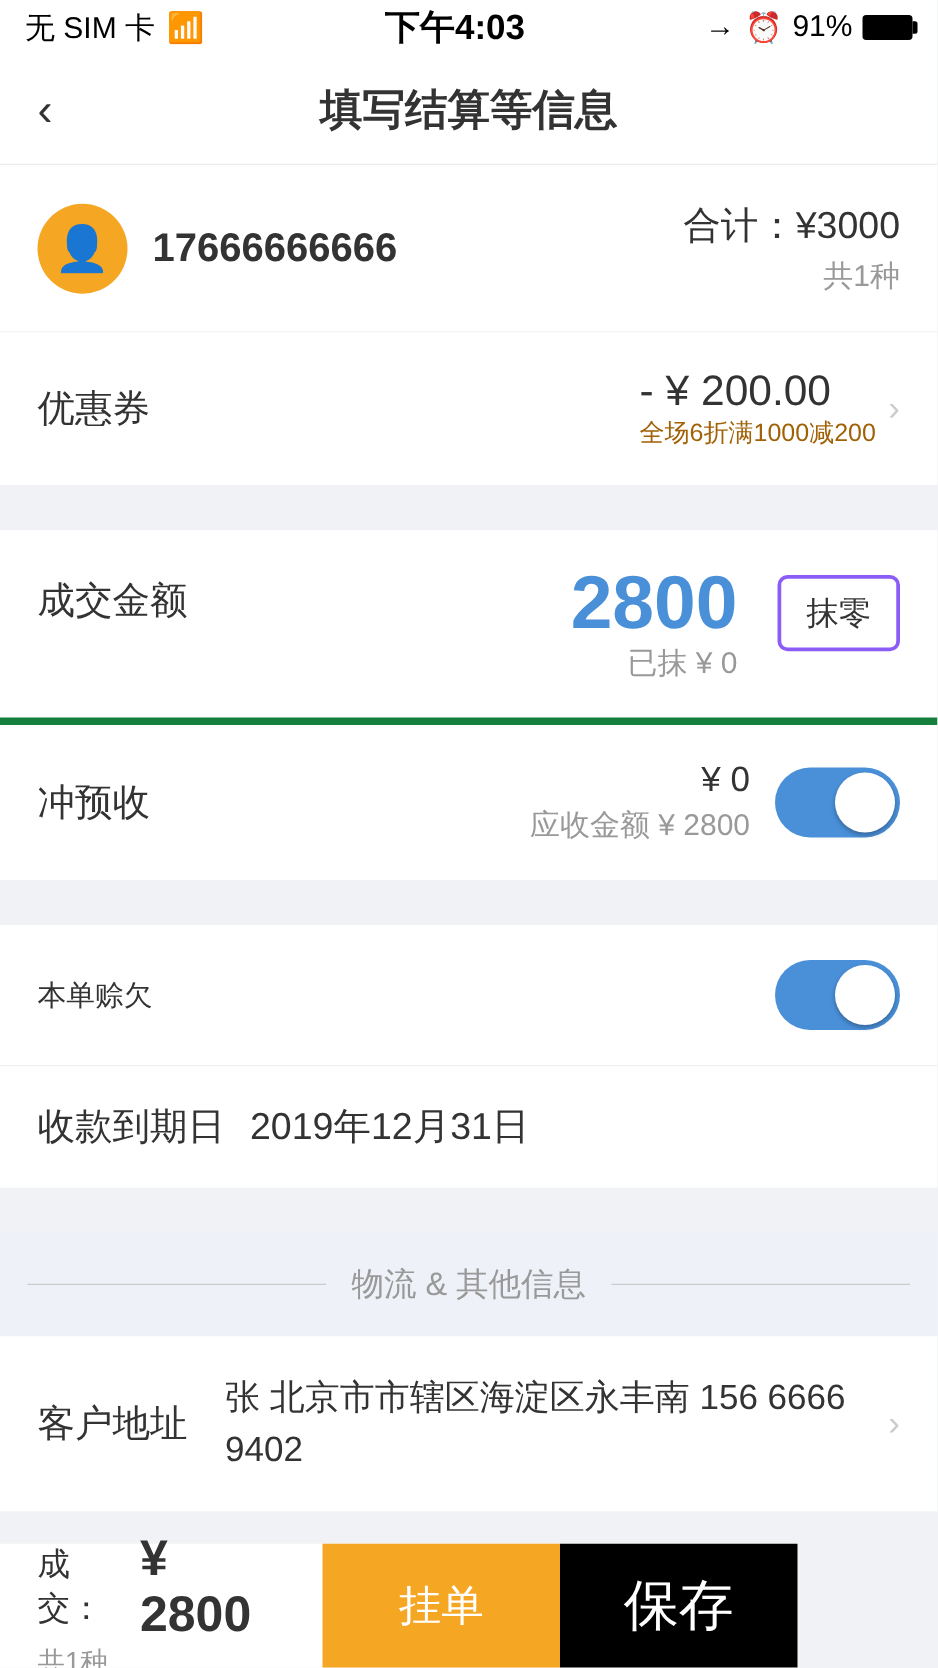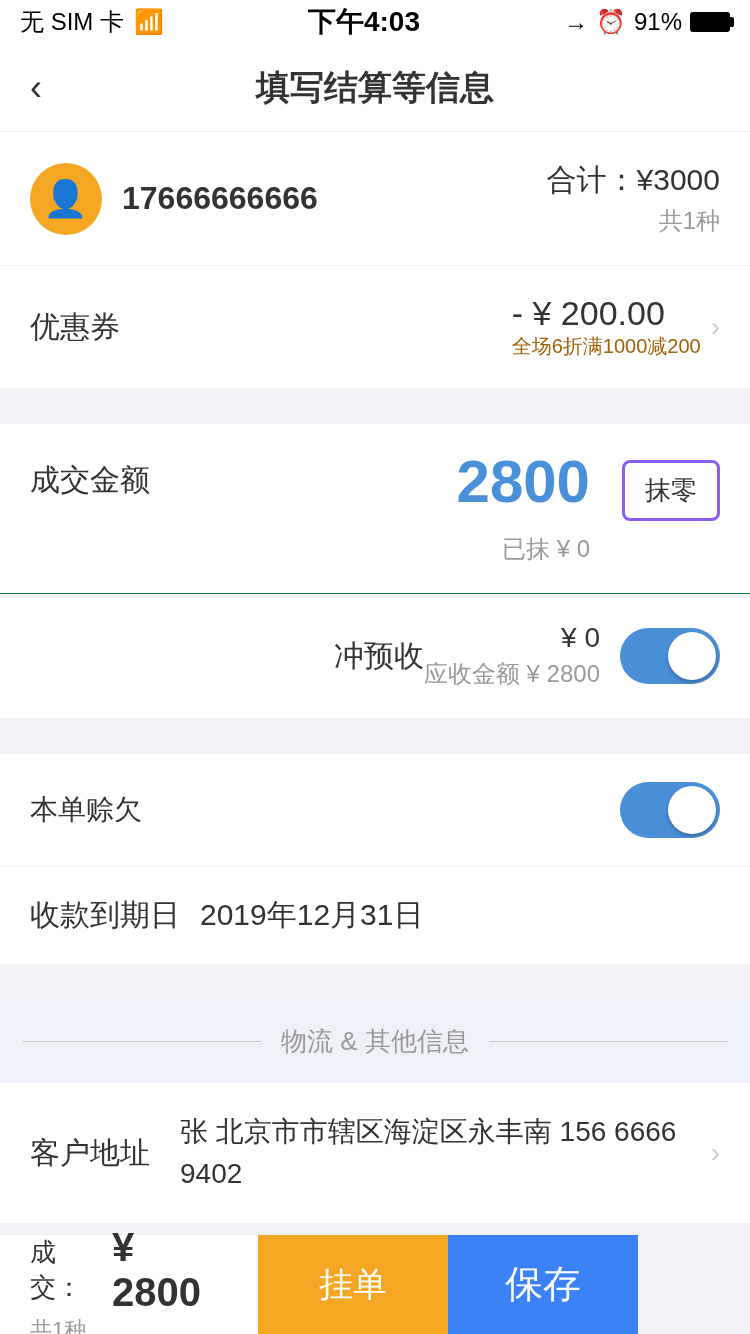--- a/index.html
+++ b/index.html
@@ -125,41 +125,41 @@
     .amount-row {
       display: flex;
       justify-content: space-between;
       align-items: flex-start;
       margin-bottom: 0;
     }
     .amount-label { font-size: 30px; color: #333; padding-top: 8px; }
     .amount-right { display: flex; align-items: flex-start; gap: 32px; }
     .amount-value-wrap { text-align: right; }
     .amount-value { font-size: 60px; color: #4a90d9; font-weight: 600; line-height: 1; }
-    .amount-sub { font-size: 24px; color: #999; margin-top: 21px; }
+    .amount-sub { font-size: 24px; color: #999; margin-top: 2px; }
     .round-btn {
       border: 3px solid #8b5cf6;
       border-radius: 8px;
       padding: 10px 20px;
       font-size: 26px;
       color: #333;
       background: #fff;
       cursor: pointer;
       white-space: nowrap;
       margin-top: 8px;
     }
 
     
     .prepay-row {
       display: flex;
-      justify-content: flex-end;
-      align-items: center;
-      padding: 28px 30px;
-      background: #fff;
-      border-top: 1px solid #15803d;
+      justify-content: space-between;
+      align-items: center;
+      padding: 28px 30px;
+      background: #fff;
+      border-top: 6px solid #15803d;
     }
     .prepay-label { font-size: 30px; color: #333; }
     .prepay-right { display: flex; align-items: center; gap: 20px; }
     .prepay-value-wrap { text-align: right; }
     .prepay-value { font-size: 28px; color: #333; font-weight: 500; }
     .prepay-sub { font-size: 24px; color: #999; margin-top: 4px; }
 
     
     .toggle {
       width: 100px; height: 56px;
@@ -180,21 +180,21 @@
     }
 
     
     .debit-row {
       display: flex;
       justify-content: space-between;
       align-items: center;
       padding: 28px 30px;
       background: #fff;
     }
-    .debit-label { font-size: 28px; color: #333; }
+    .debit-label { font-size: 23px; color: #333; }
 
     
     .duedate-row {
       display: flex;
       align-items: center;
       padding: 28px 30px;
       background: #fff;
       border-top: 1px solid #f0f0f0;
     }
     .duedate-label { font-size: 30px; color: #333; margin-right: 20px; }
@@ -253,23 +253,23 @@
     .footer-count { font-size: 22px; color: #999; }
     .footer-hang-btn {
       width: 190px;
       background: #f5a623;
       display: flex; align-items: center; justify-content: center;
       font-size: 34px; color: #fff; font-weight: 500;
       cursor: pointer;
     }
     .footer-save-btn {
       width: 190px;
-      background: #3b82f6;
+      background: #000000;
       display: flex; align-items: center; justify-content: center;
-      font-size: 38px; color: #fff; font-weight: 500;
+      font-size: 44px; color: #fff; font-weight: 500;
       cursor: pointer;
     }
   </style>
 </head>
 <body>
 
 <div class="status-bar">
   <div class="status-left">
     <span>无 SIM 卡</span>
     <span>📶</span>

